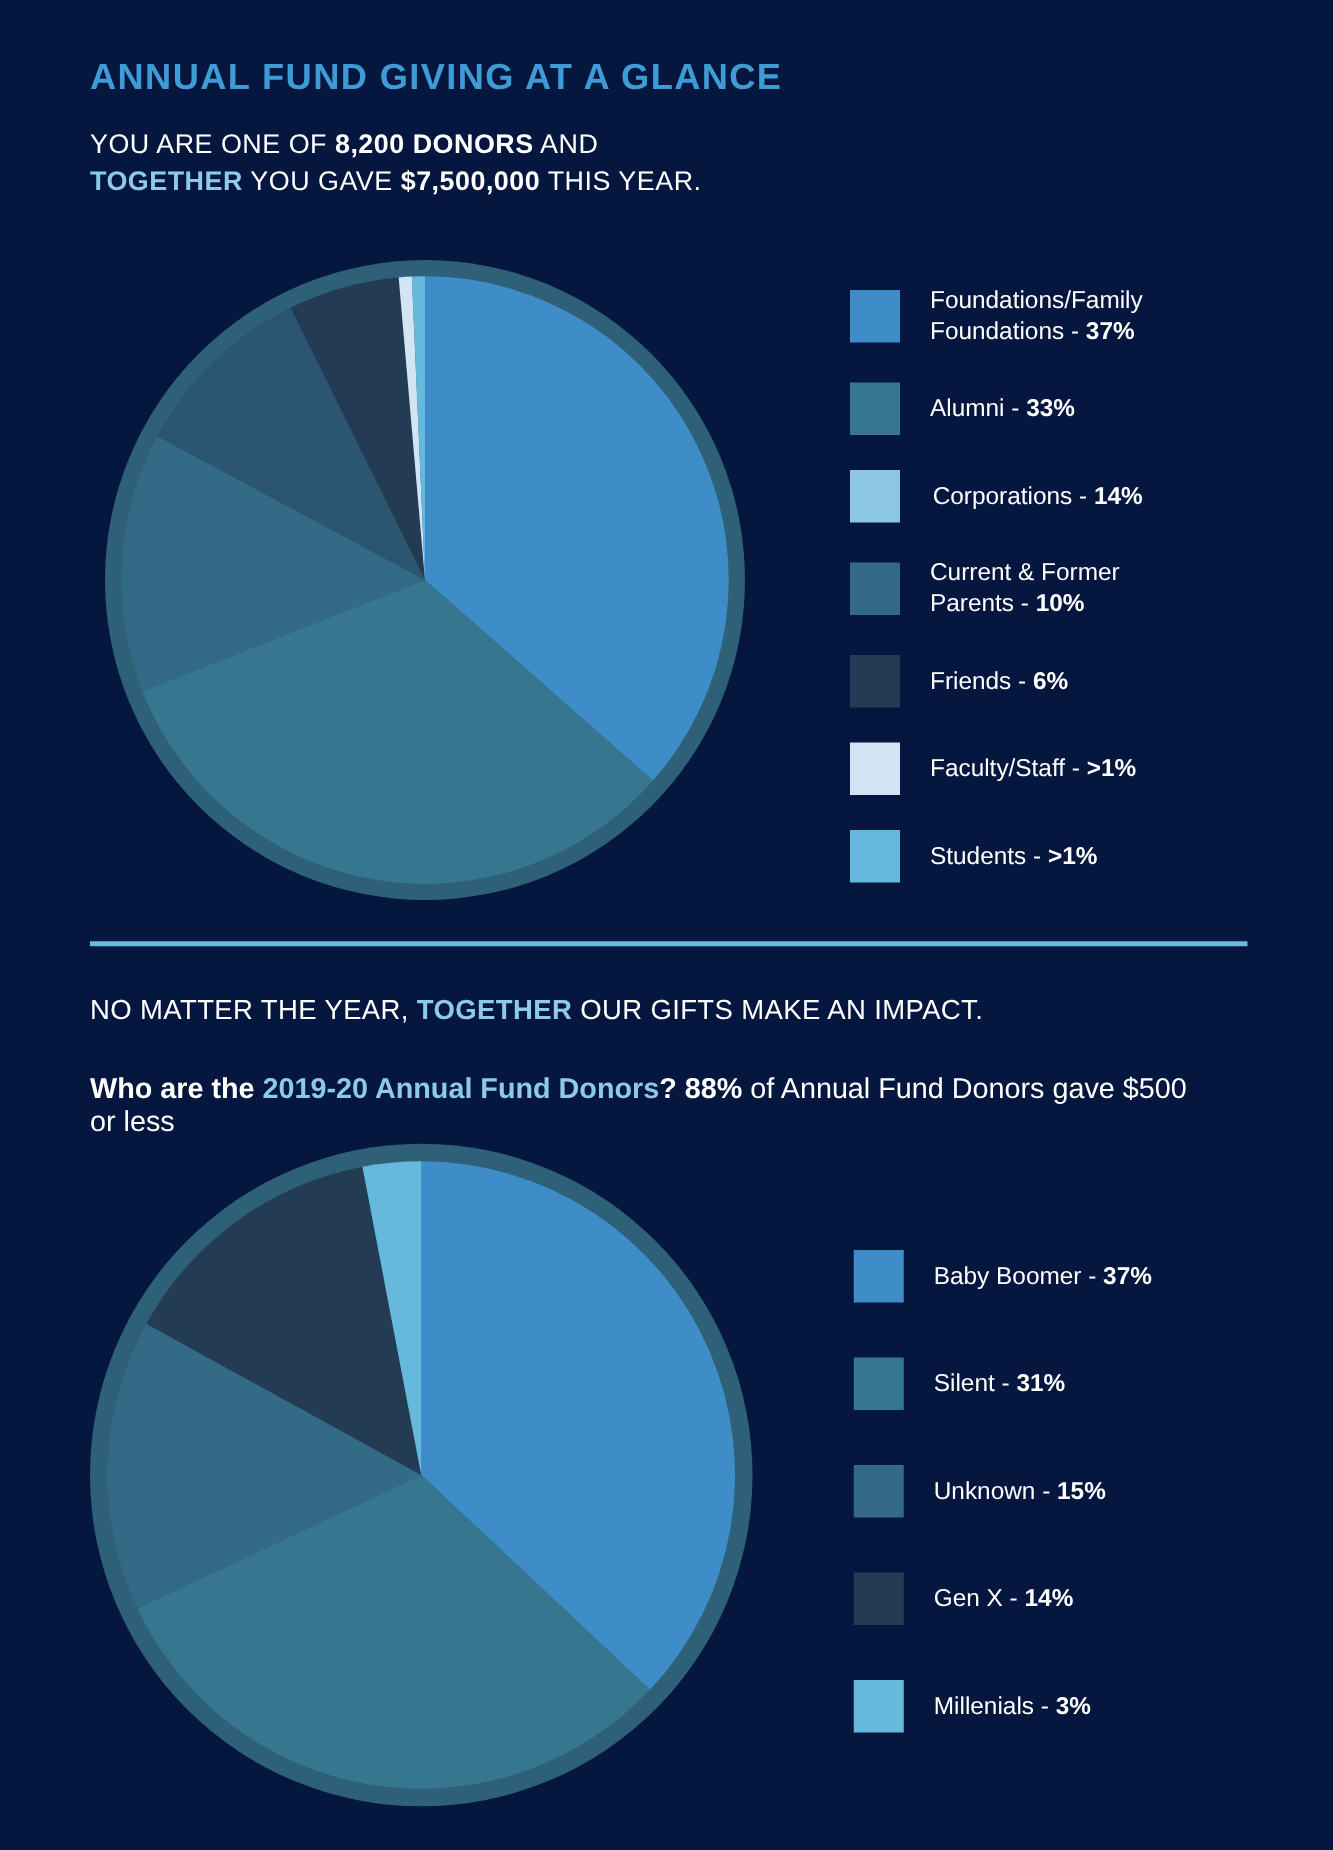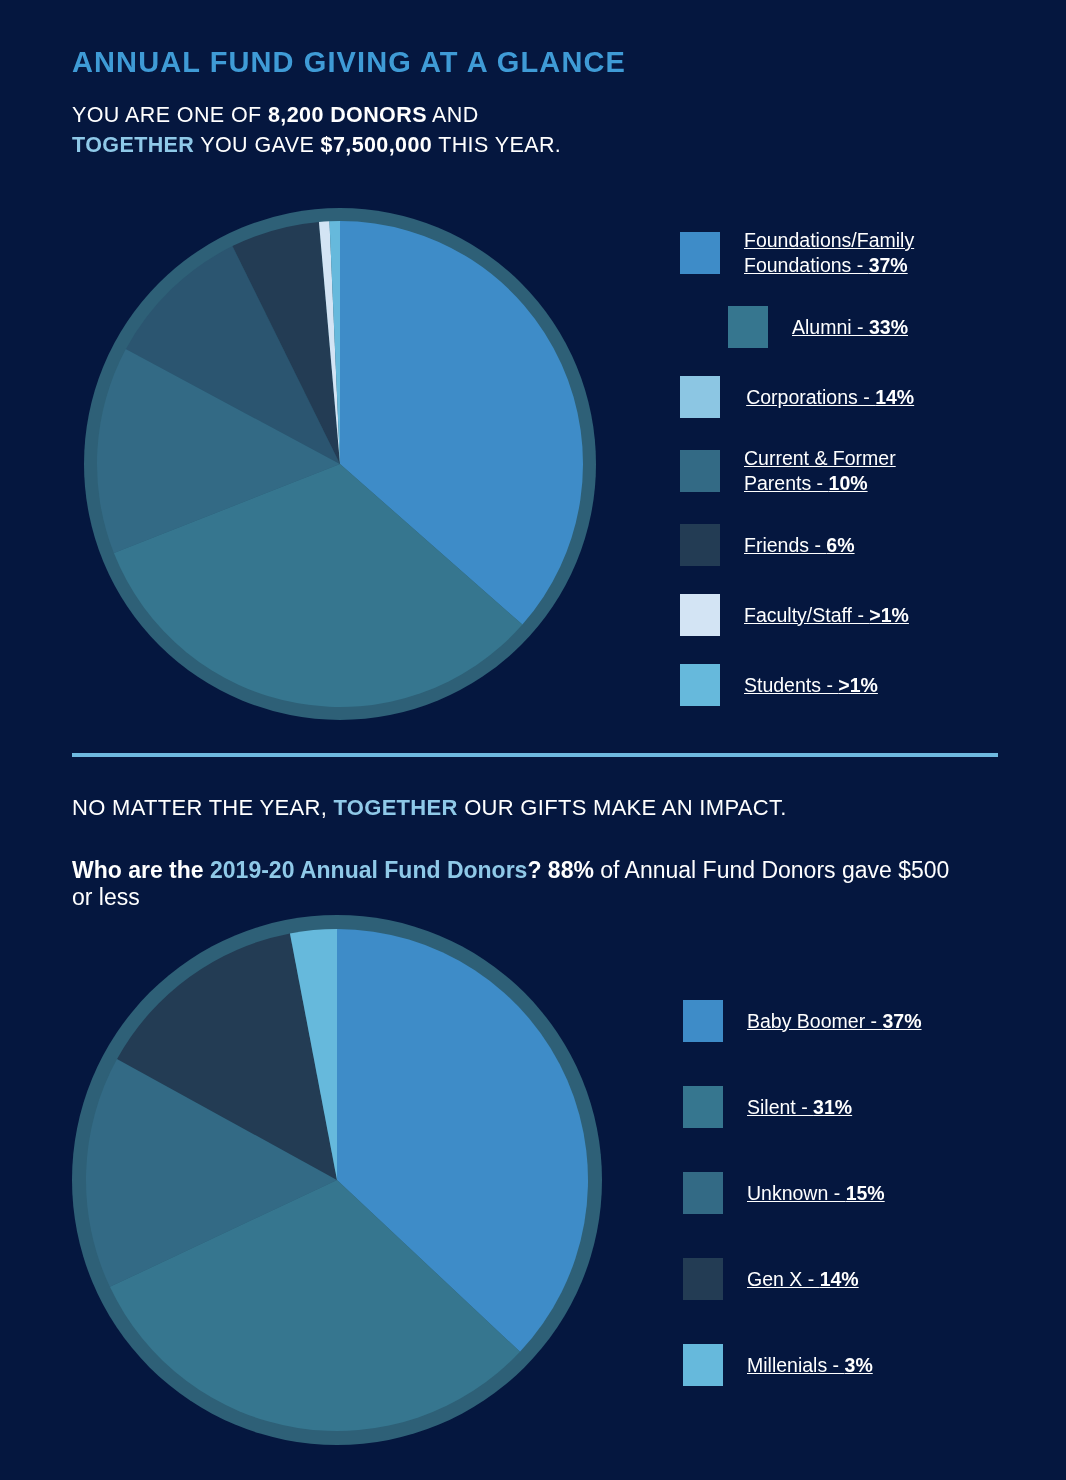--- a/index.html
+++ b/index.html
@@ -30,21 +30,21 @@
   
   .pie-wrap{position:absolute;}
   .pie-rim{
     position:absolute;left:0;top:0;
     border-radius:50%;
     background:#2E6077;
   }
   .pie-svg{position:absolute;}
 
   
-  .legend{position:absolute;text-decoration:underline;}
+  .legend{position:absolute;}
   .legend-row{
     display:flex;align-items:center;
     margin-bottom:0px;
   }
   .swatch{
     width:40px;height:42px;flex:0 0 40px;
     margin-right:24px;
   }
   .legend-label{
     font-size:19.5px;line-height:25px;
@@ -93,21 +93,21 @@
         <path d="M 256 256 L 245.4631684158119 13.228553614378995 A 243 243 0 0 1 255.99999999999994 13 Z" fill="#66B9DC"></path>
       </svg>
   </div>
 
   <div class="legend" id="legend1" style="left:680px;top:228px;">
       <div class="legend-row" style="margin-bottom: 28px;">
         <div class="swatch" style="background: rgb(62, 140, 200);"></div>
         <div class="legend-label">Foundations/Family
 Foundations - <b>37%</b></div>
       </div>
-      <div class="legend-row" style="margin-bottom: 28px; margin-left: 48px;">
+      <div class="legend-row" style="margin-bottom: 28px;">
         <div class="swatch" style="background: rgb(54, 118, 143);"></div>
         <div class="legend-label">Alumni - <b>33%</b></div>
       </div>
       <div class="legend-row" style="margin-bottom: 28px; justify-content: space-between;">
         <div class="swatch" style="background: rgb(140, 198, 227);"></div>
         <div class="legend-label">Corporations - <b>14%</b></div>
       </div>
       <div class="legend-row" style="margin-bottom: 28px;">
         <div class="swatch" style="background: rgb(51, 106, 133);"></div>
         <div class="legend-label">Current &amp; Former

